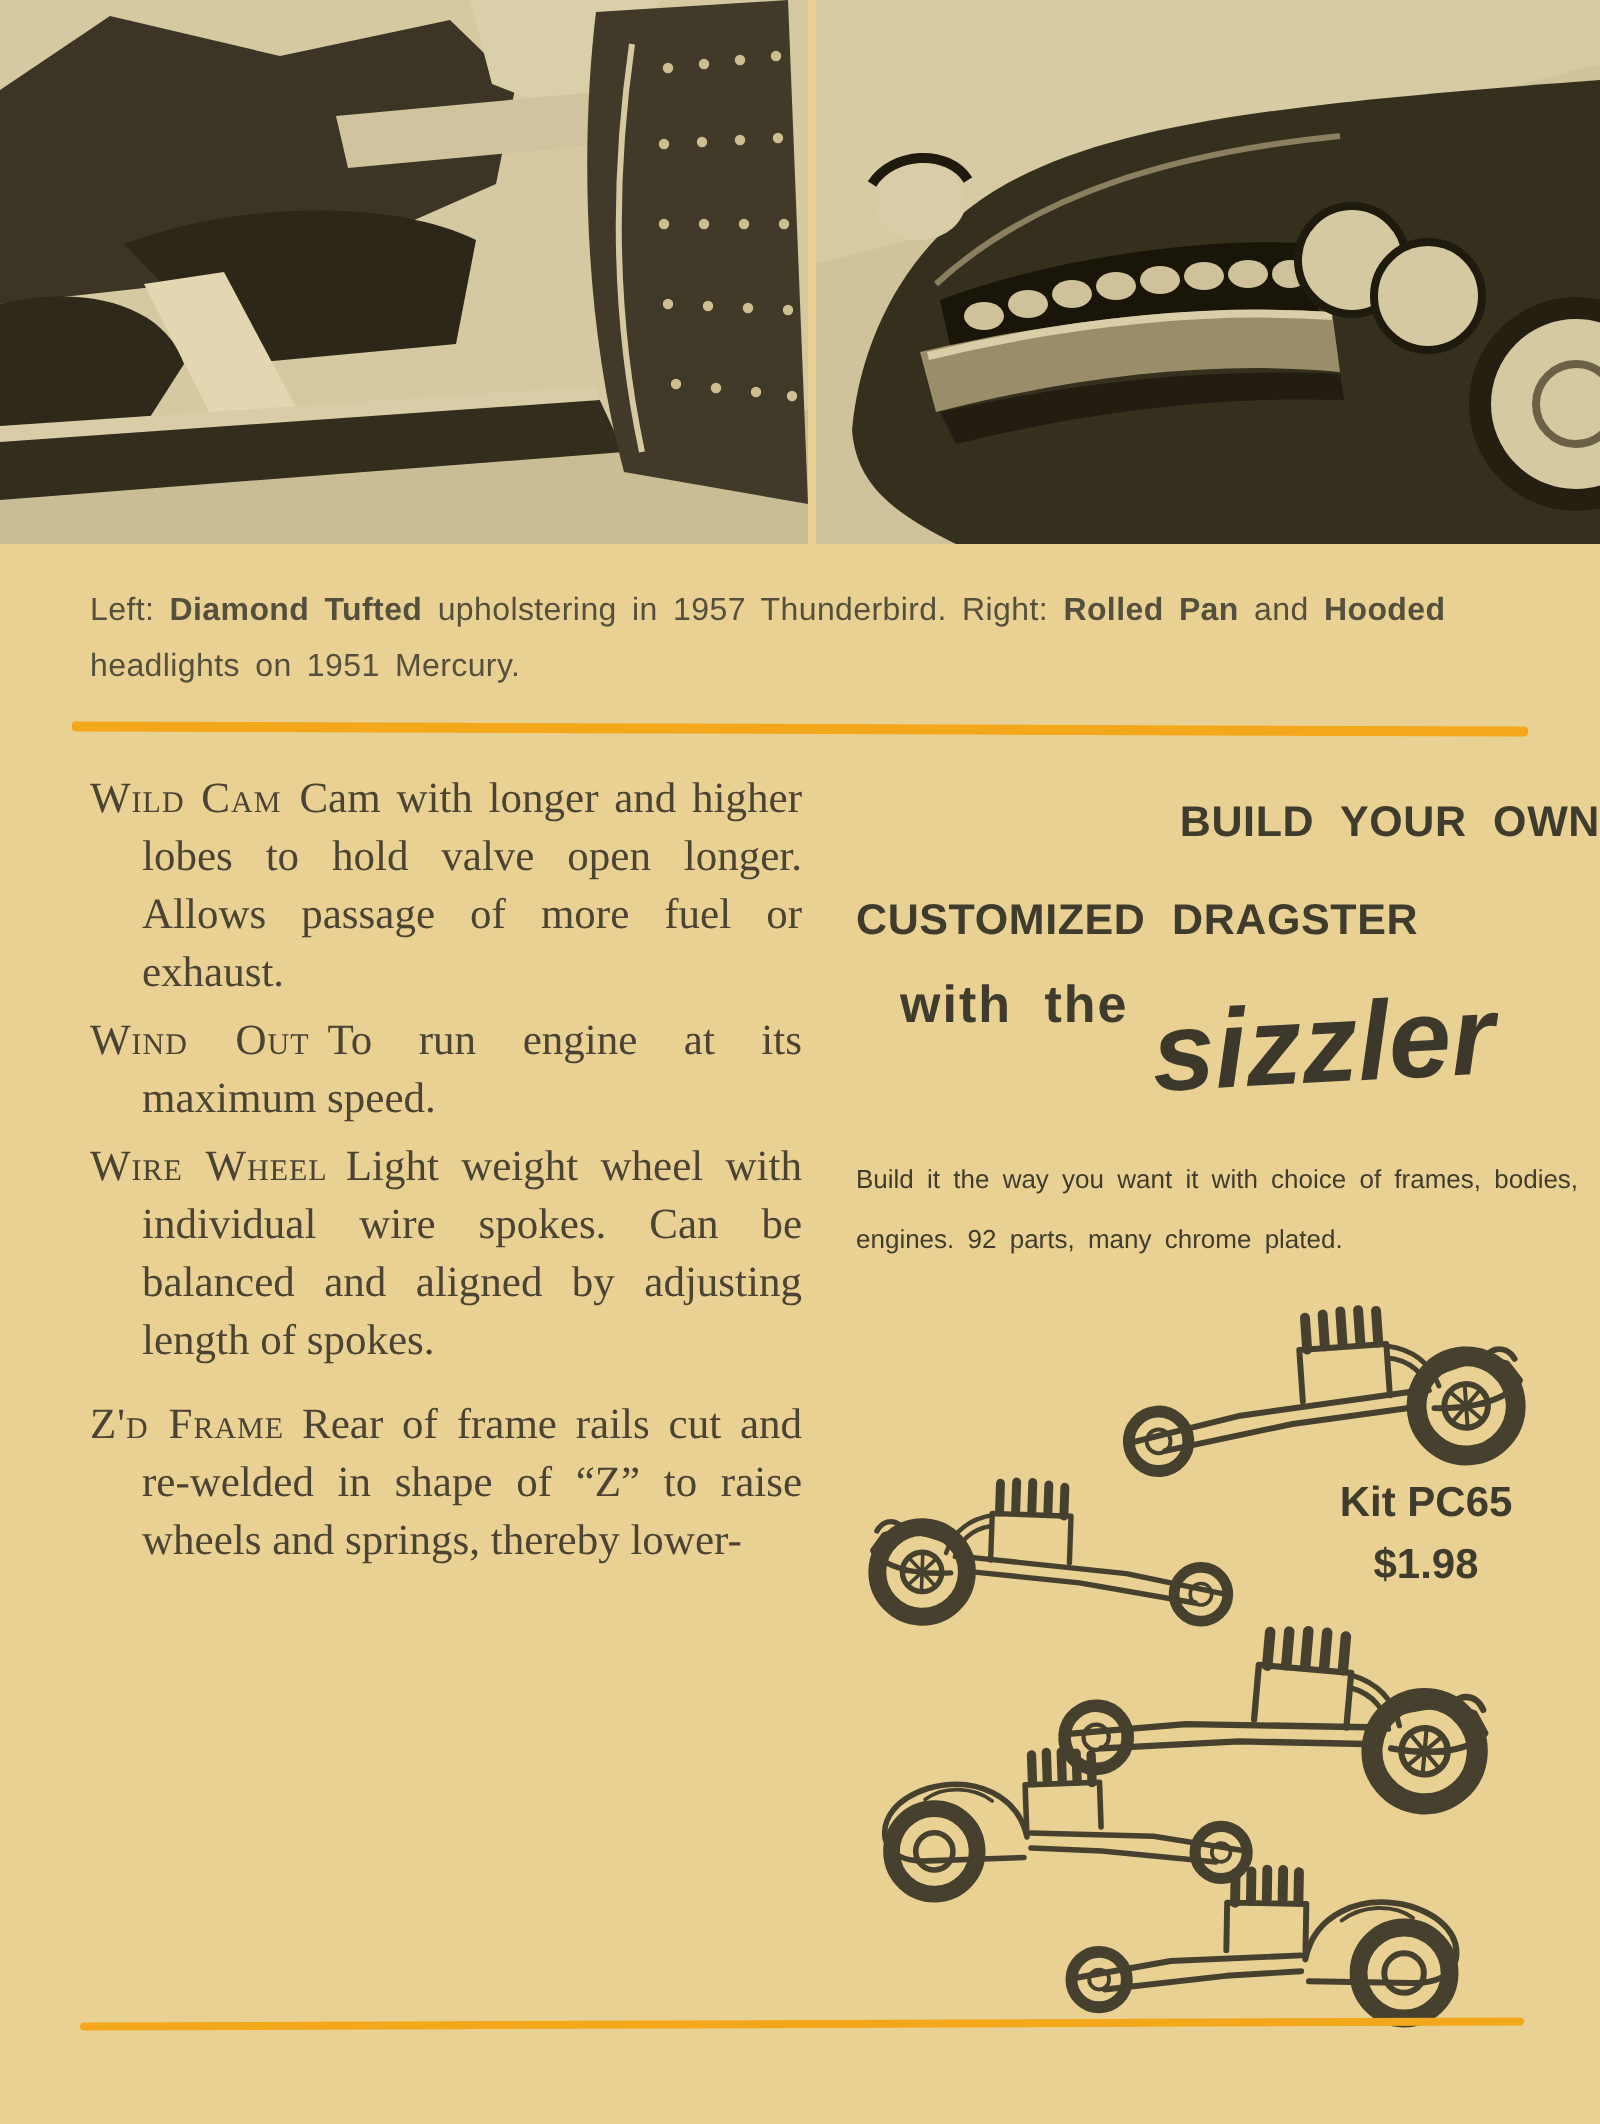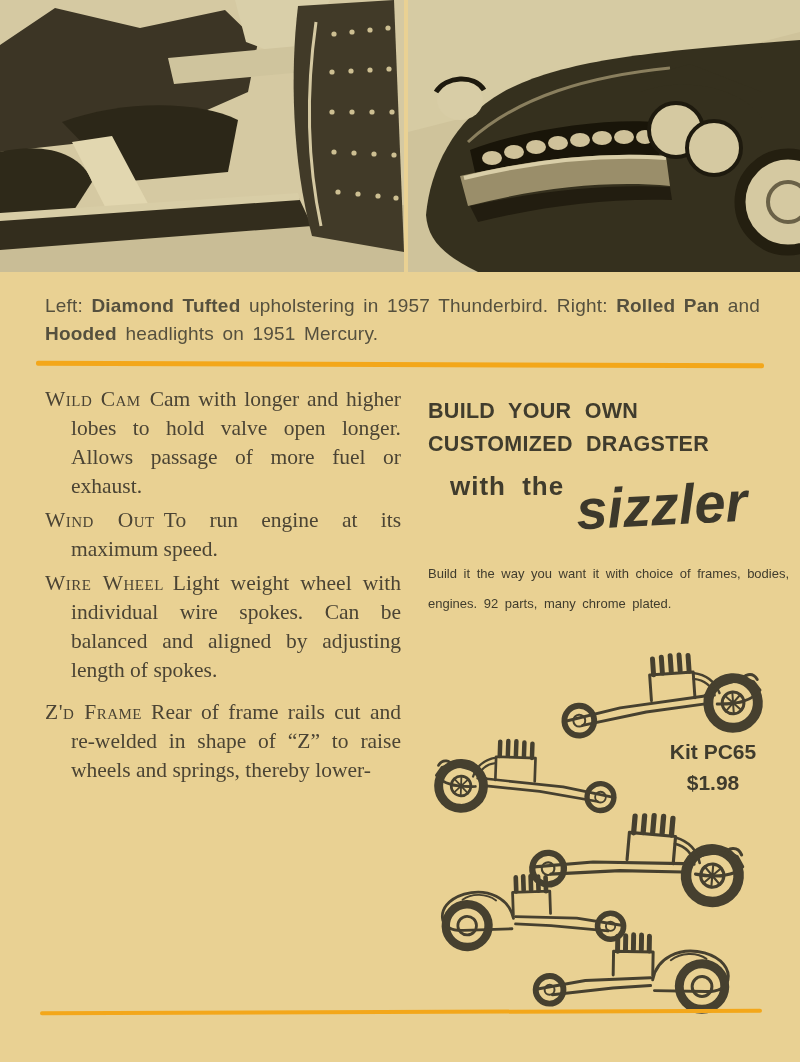--- a/index.html
+++ b/index.html
@@ -8,41 +8,41 @@
     background:#e9d193; overflow:hidden;
     font-family:"Liberation Sans", sans-serif;
   }
   
   .photo{position:absolute; top:0; height:272px; display:block;}
   .photo-left{left:0; width:404px;}
   .photo-right{left:408px; width:392px;}
   
   .caption{
     position:absolute; left:45px; top:292px; width:716px; margin:0;
-    font-size:19px; line-height:27.5px; color:#55503e;
+    font-size:16px; line-height:27.5px; color:#55503e;
     letter-spacing:.2px; word-spacing:3px;
   }
   .cap-b{font-weight:bold;}
   
   .rule{position:absolute; background:#f3a71a; border-radius:2px;}
   .rule-top{left:36px; top:362px; width:728px; height:5px; transform:rotate(.2deg);}
   .rule-bottom{left:40px; top:1010px; width:722px; height:4px; transform:rotate(-.2deg);}
   
   .glossary{
     position:absolute; left:45px; top:385px; width:356px;
     font-family:"Liberation Serif", serif;
     font-size:21.5px; line-height:29px; color:#4b4434;
   }
   .entry{margin:0 0 5px 0; text-align:justify; text-indent:-26px; padding-left:26px;}
   .entry-spaced{margin-top:13px;}
   .term{font-variant:small-caps; letter-spacing:.5px; margin-right:9px;}
   
   .ad{position:absolute; left:428px; top:399px; width:372px; color:#403c2d;}
   .ad-head{font-size:21.5px; font-weight:bold; letter-spacing:.3px; word-spacing:7px; margin:0;}
-  .ad-head-first{margin-bottom:8px;}
+  .ad-head-first{margin-bottom:24px;text-align:right;}
   .tagline{margin-top:14px; height:84px; white-space:nowrap;}
   .with{font-weight:bold; font-size:26px; margin-left:22px;
         vertical-align:30px; letter-spacing:1px; word-spacing:8px;}
   .brand{display:inline-block; font-style:italic; font-weight:bold; font-size:56px;
          letter-spacing:0; margin-left:12px; transform:rotate(-3deg); color:#3c382b;}
   .ad-body{font-size:13px; line-height:29.5px; word-spacing:3px; margin:4px 0 0 0; width:370px;}
   
   .illos{position:absolute; left:420px; top:642px; width:380px; height:372px;}
   .d{position:absolute;}
   .d1{left:128px; top:6px;   width:228px; height:95px; transform:rotate(-4deg);}

